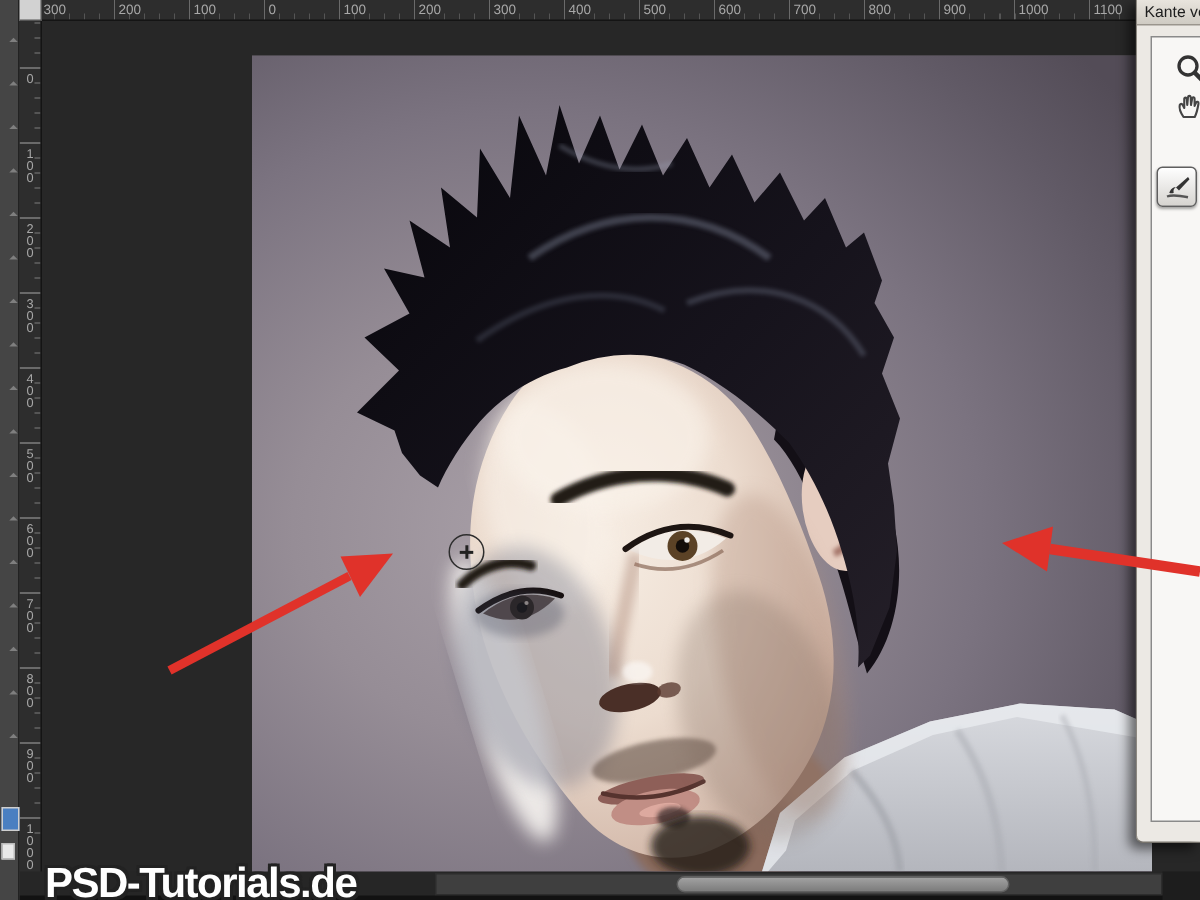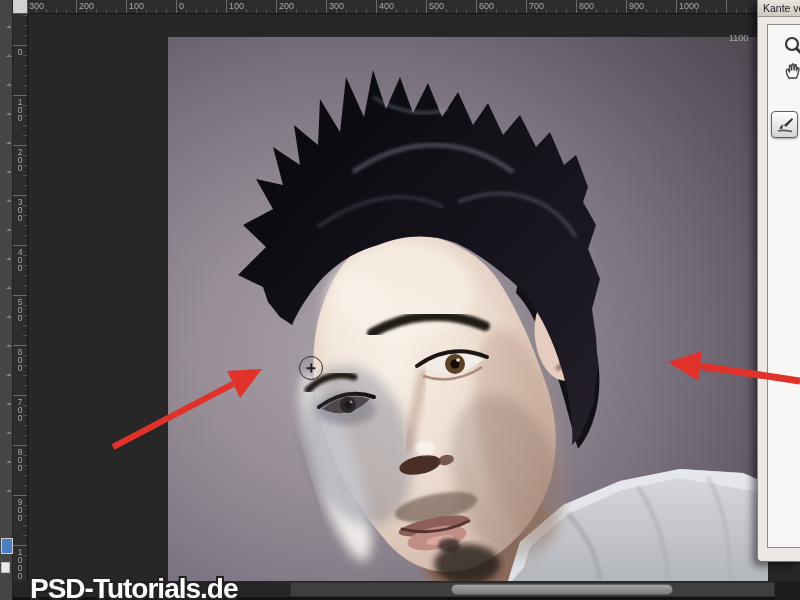--- a/index.html
+++ b/index.html
@@ -112,21 +112,21 @@
       <span class="hlabel" style="left: 201px;">100</span>
       <span class="hlabel" style="left: 251px;">200</span>
       <span class="hlabel" style="left: 301px;">300</span>
       <span class="hlabel" style="left: 351px;">400</span>
       <span class="hlabel" style="left: 401px;">500</span>
       <span class="hlabel" style="left: 451px;">600</span>
       <span class="hlabel" style="left: 501px;">700</span>
       <span class="hlabel" style="left: 551px;">800</span>
       <span class="hlabel" style="left: 601px;">900</span>
       <span class="hlabel" style="left: 651px;">1000</span>
-      <span class="hlabel" style="left: 701px; margin-top: 32px;">1100</span>
+      <span class="hlabel" style="left: 701px;">1100</span>
     </div>
   <div id="ruler-v">
       <span class="vlabel" style="top: 33px;">0</span>
       <span class="vlabel" style="top: 83px;">100</span>
       <span class="vlabel" style="top: 133px;">200</span>
       <span class="vlabel" style="top: 183px;">300</span>
       <span class="vlabel" style="top: 233px;">400</span>
       <span class="vlabel" style="top: 283px;">500</span>
       <span class="vlabel" style="top: 333px;">600</span>
       <span class="vlabel" style="top: 383px;">700</span>

